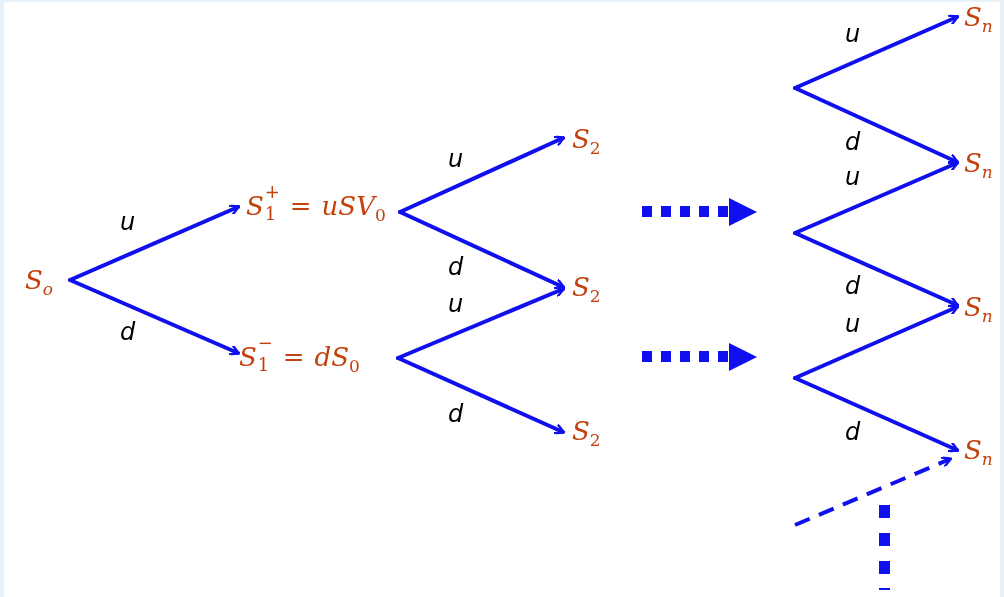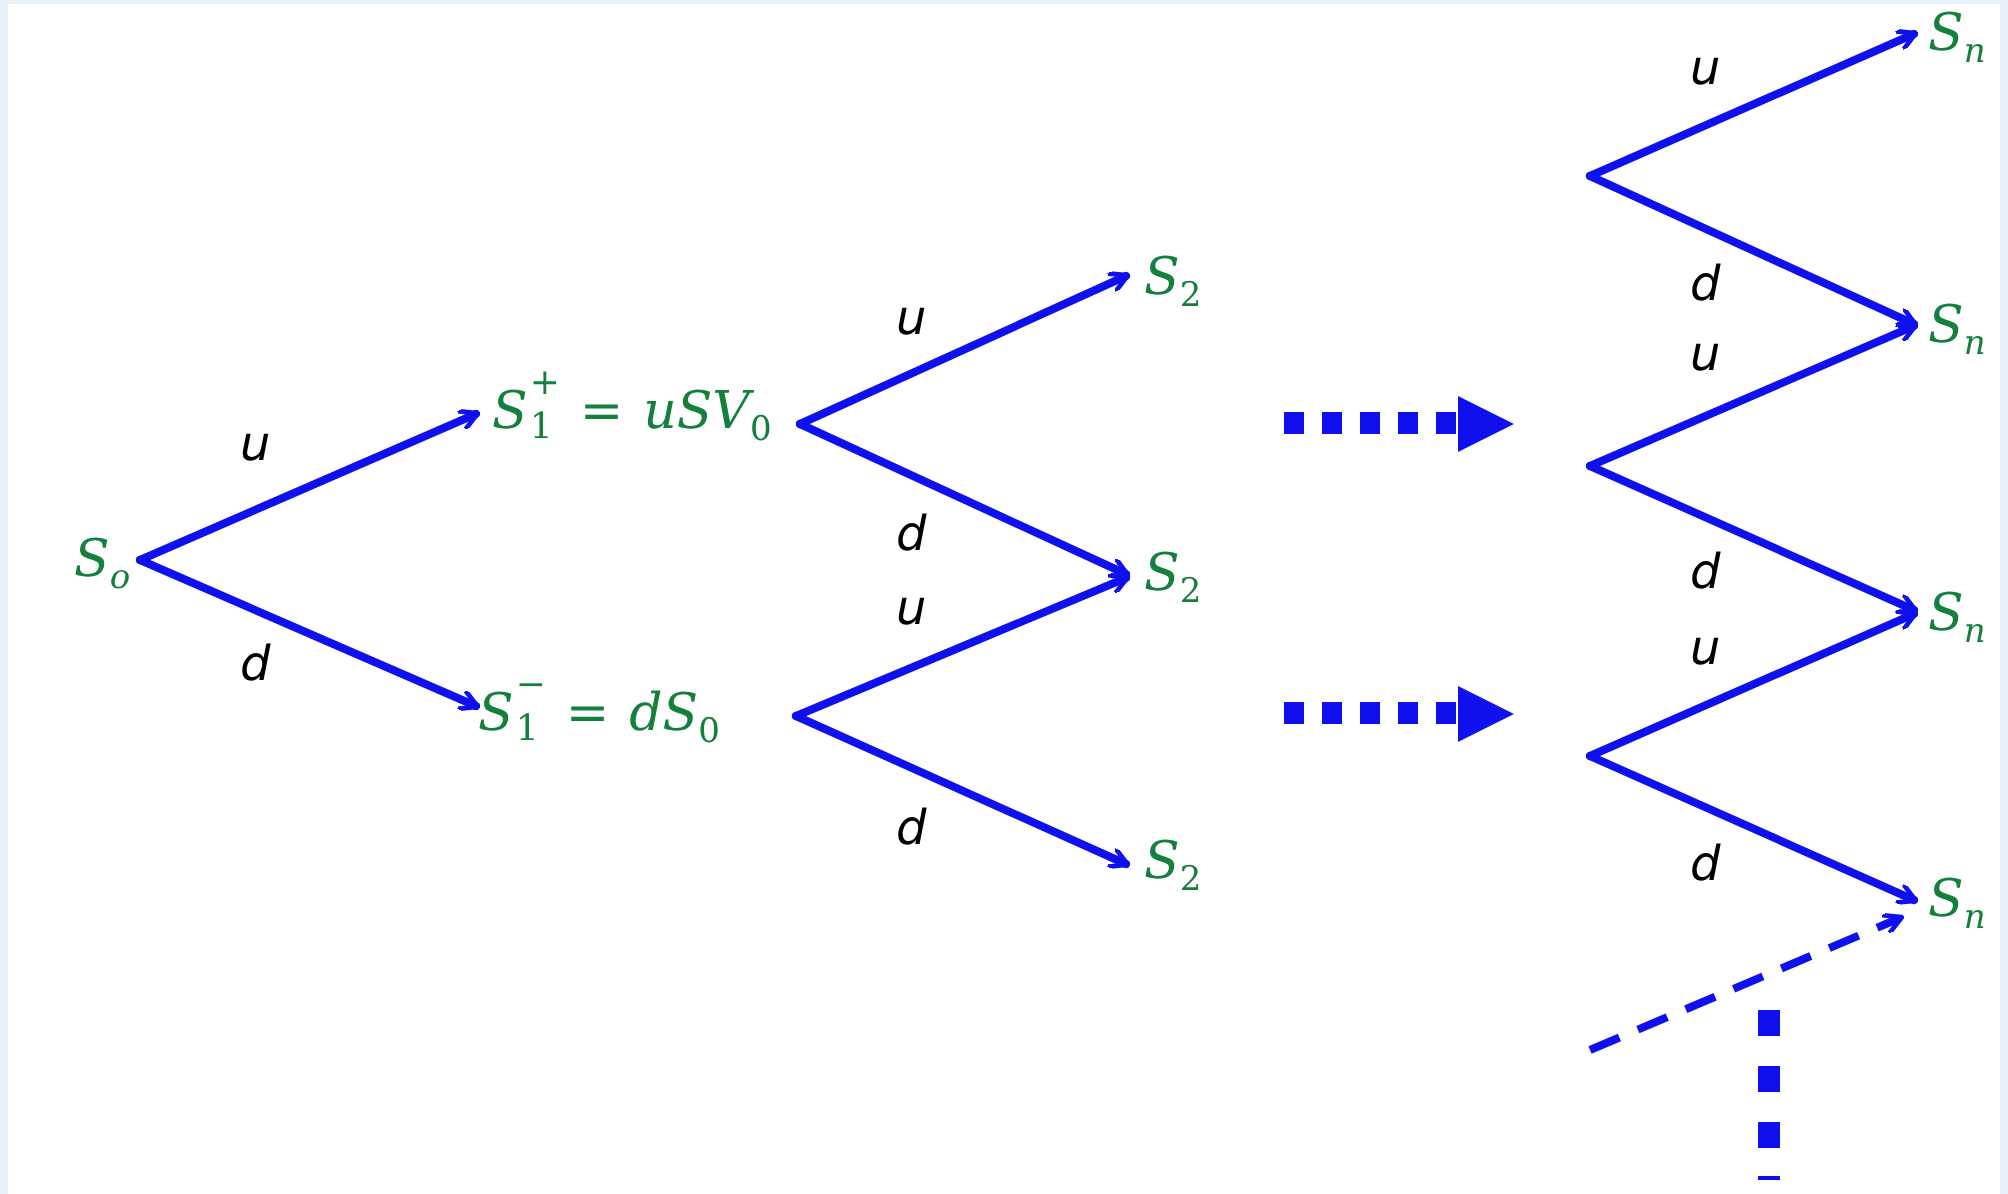--- a/index.html
+++ b/index.html
@@ -12,21 +12,21 @@
     #canvas {
       position: absolute; left: 4px; top: 2px;
       width: 996px; height: 595px;
       background: #ffffff;
     }
     svg#tree { position: absolute; left: 0; top: 0; }
     .node-label {
       position: absolute;
       font-family: "DejaVu Serif", serif;
       font-style: italic;
-      color: #15803d;
+      color: #c2410c;
       font-size: 26px;
       white-space: nowrap;
       line-height: 1;
     }
     .node-label sub { font-size: 17px; font-style: normal; vertical-align: -6px; }
     .node-label sub.it { font-style: italic; }
     .node-label .supsub { display: inline-block; position: relative; width: 16px; height: 26px; vertical-align: top; }
     .node-label .supsub .sp { position: absolute; left: 1px; top: -10px; font-size: 18px; font-style: normal; }
     .node-label .supsub .sb { position: absolute; left: 1px; top: 12px; font-size: 18px; font-style: normal; }
     .node-label .eq { font-style: normal; margin: 0 10px; }
@@ -86,21 +86,21 @@
       <polygon points="729,343 757,357 729,371"></polygon>
     </g>
     <g fill="#1010ee">
       <rect x="879" y="505" width="11" height="13"></rect>
       <rect x="879" y="533" width="11" height="13"></rect>
       <rect x="879" y="561" width="11" height="13"></rect>
       <rect x="879" y="588" width="11" height="2"></rect>
     </g>
   </svg>
 
-  <div class="node-label" style="left:33px; top:265px;">
+  <div class="node-label" style="left:21px; top:265px;">
     <span>S</span><sub class="it">o</sub>
   </div>
 
   <div class="node-label" style="left:242px; top:191px;">
     <span>S</span><span class="supsub"><span class="sp">+</span><span class="sb">1</span></span><span class="eq">=</span><span>uSV</span><sub>0</sub>
   </div>
 
   <div class="node-label" style="left:235px; top:342px;">
     <span>S</span><span class="supsub"><span class="sp">−</span><span class="sb">1</span></span><span class="eq">=</span><span>dS</span><sub>0</sub>
   </div>

